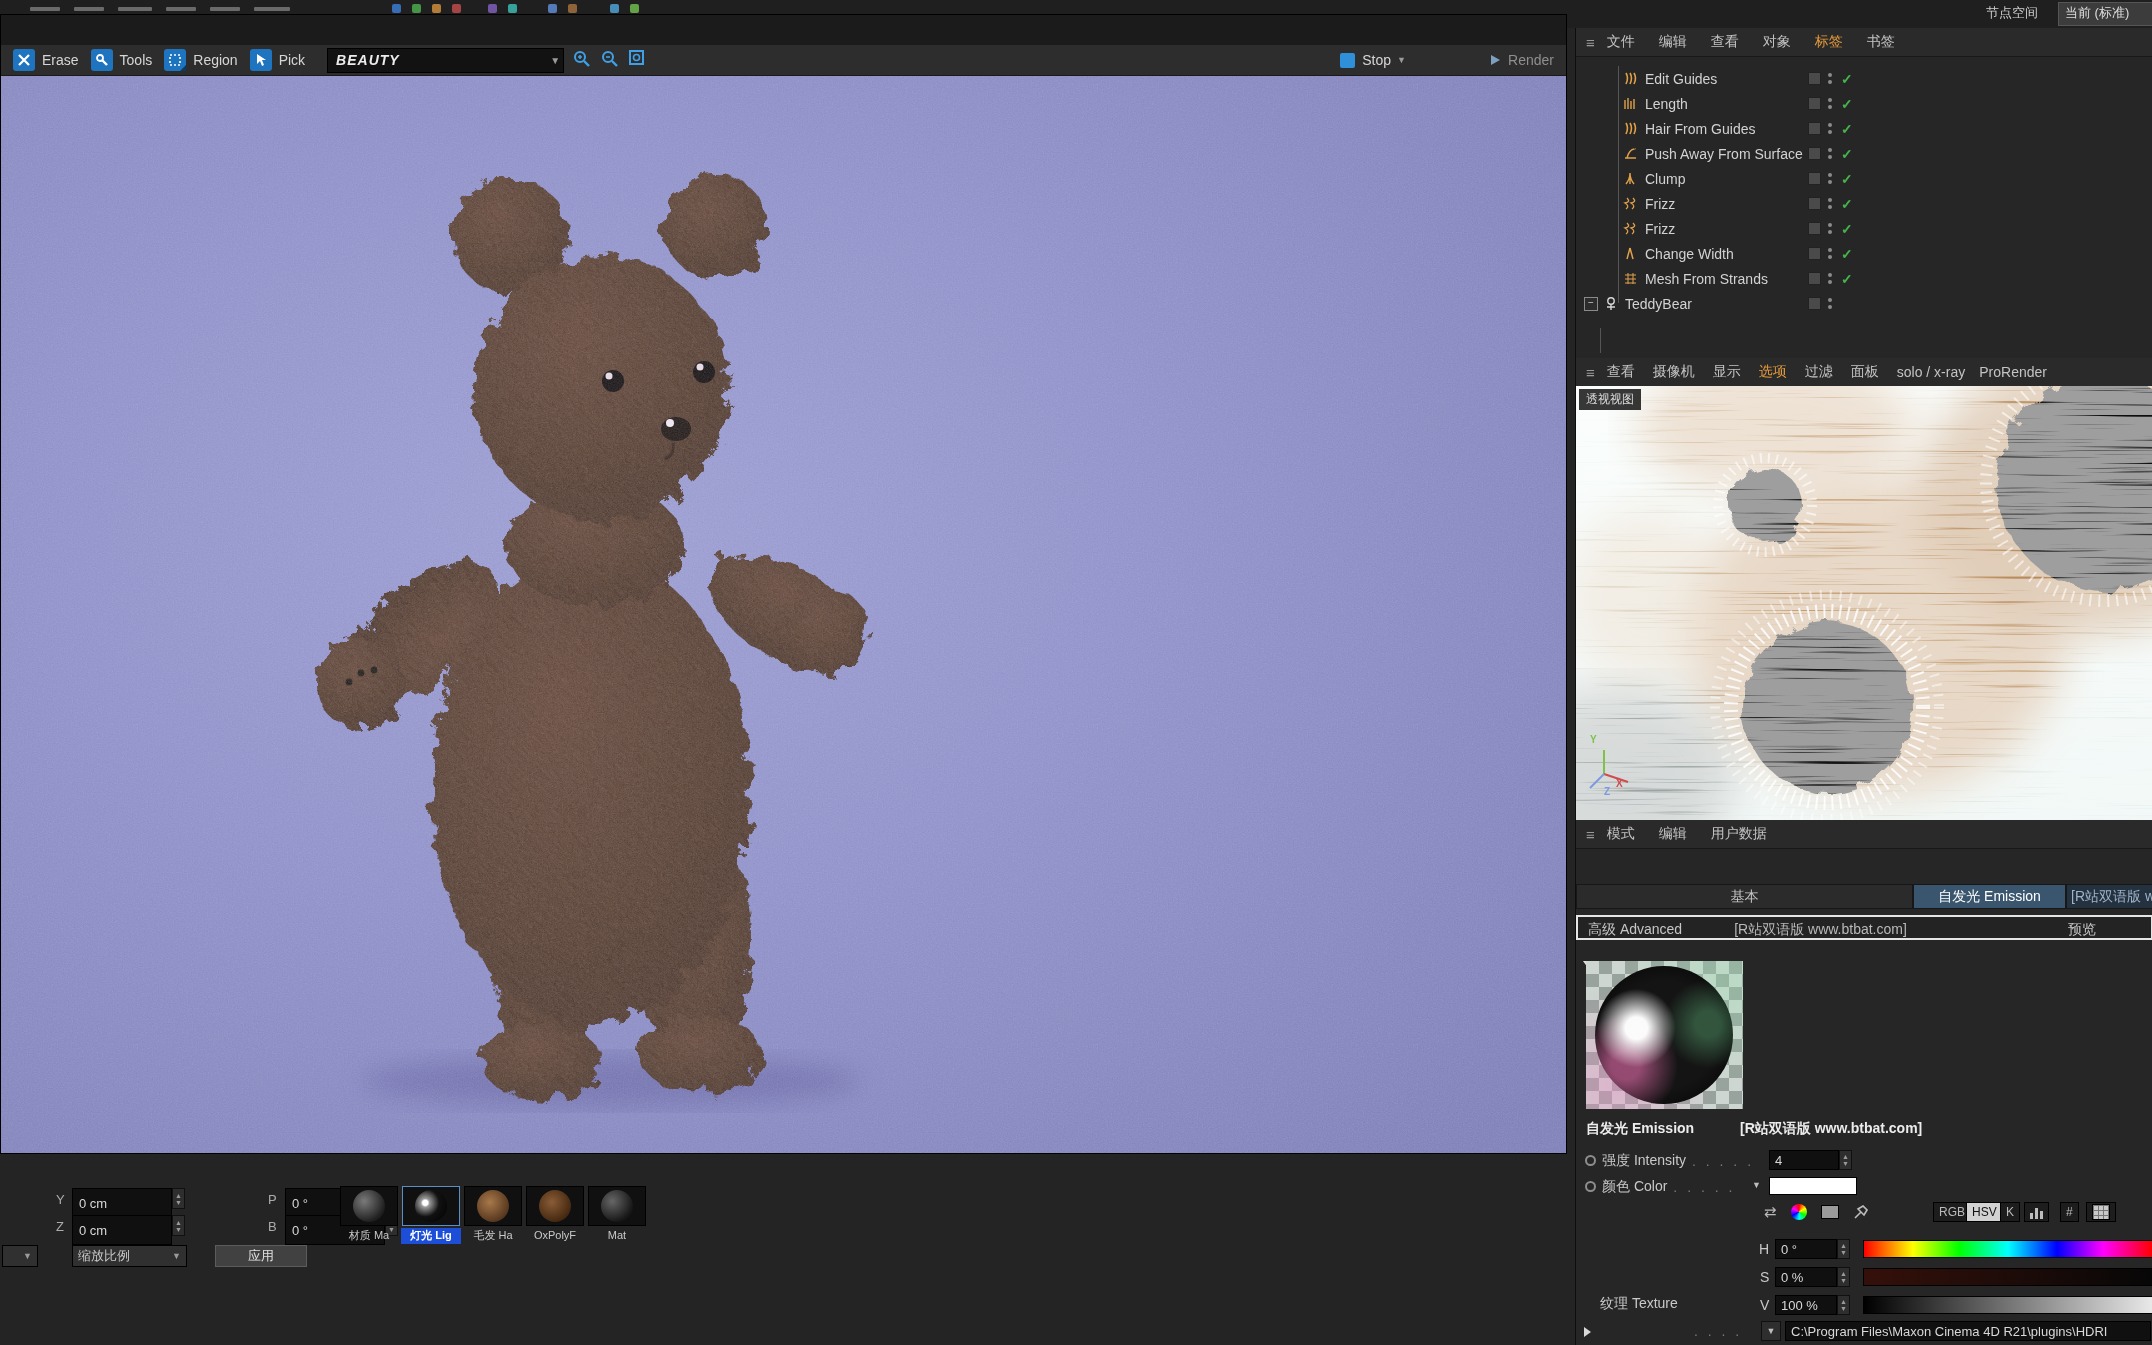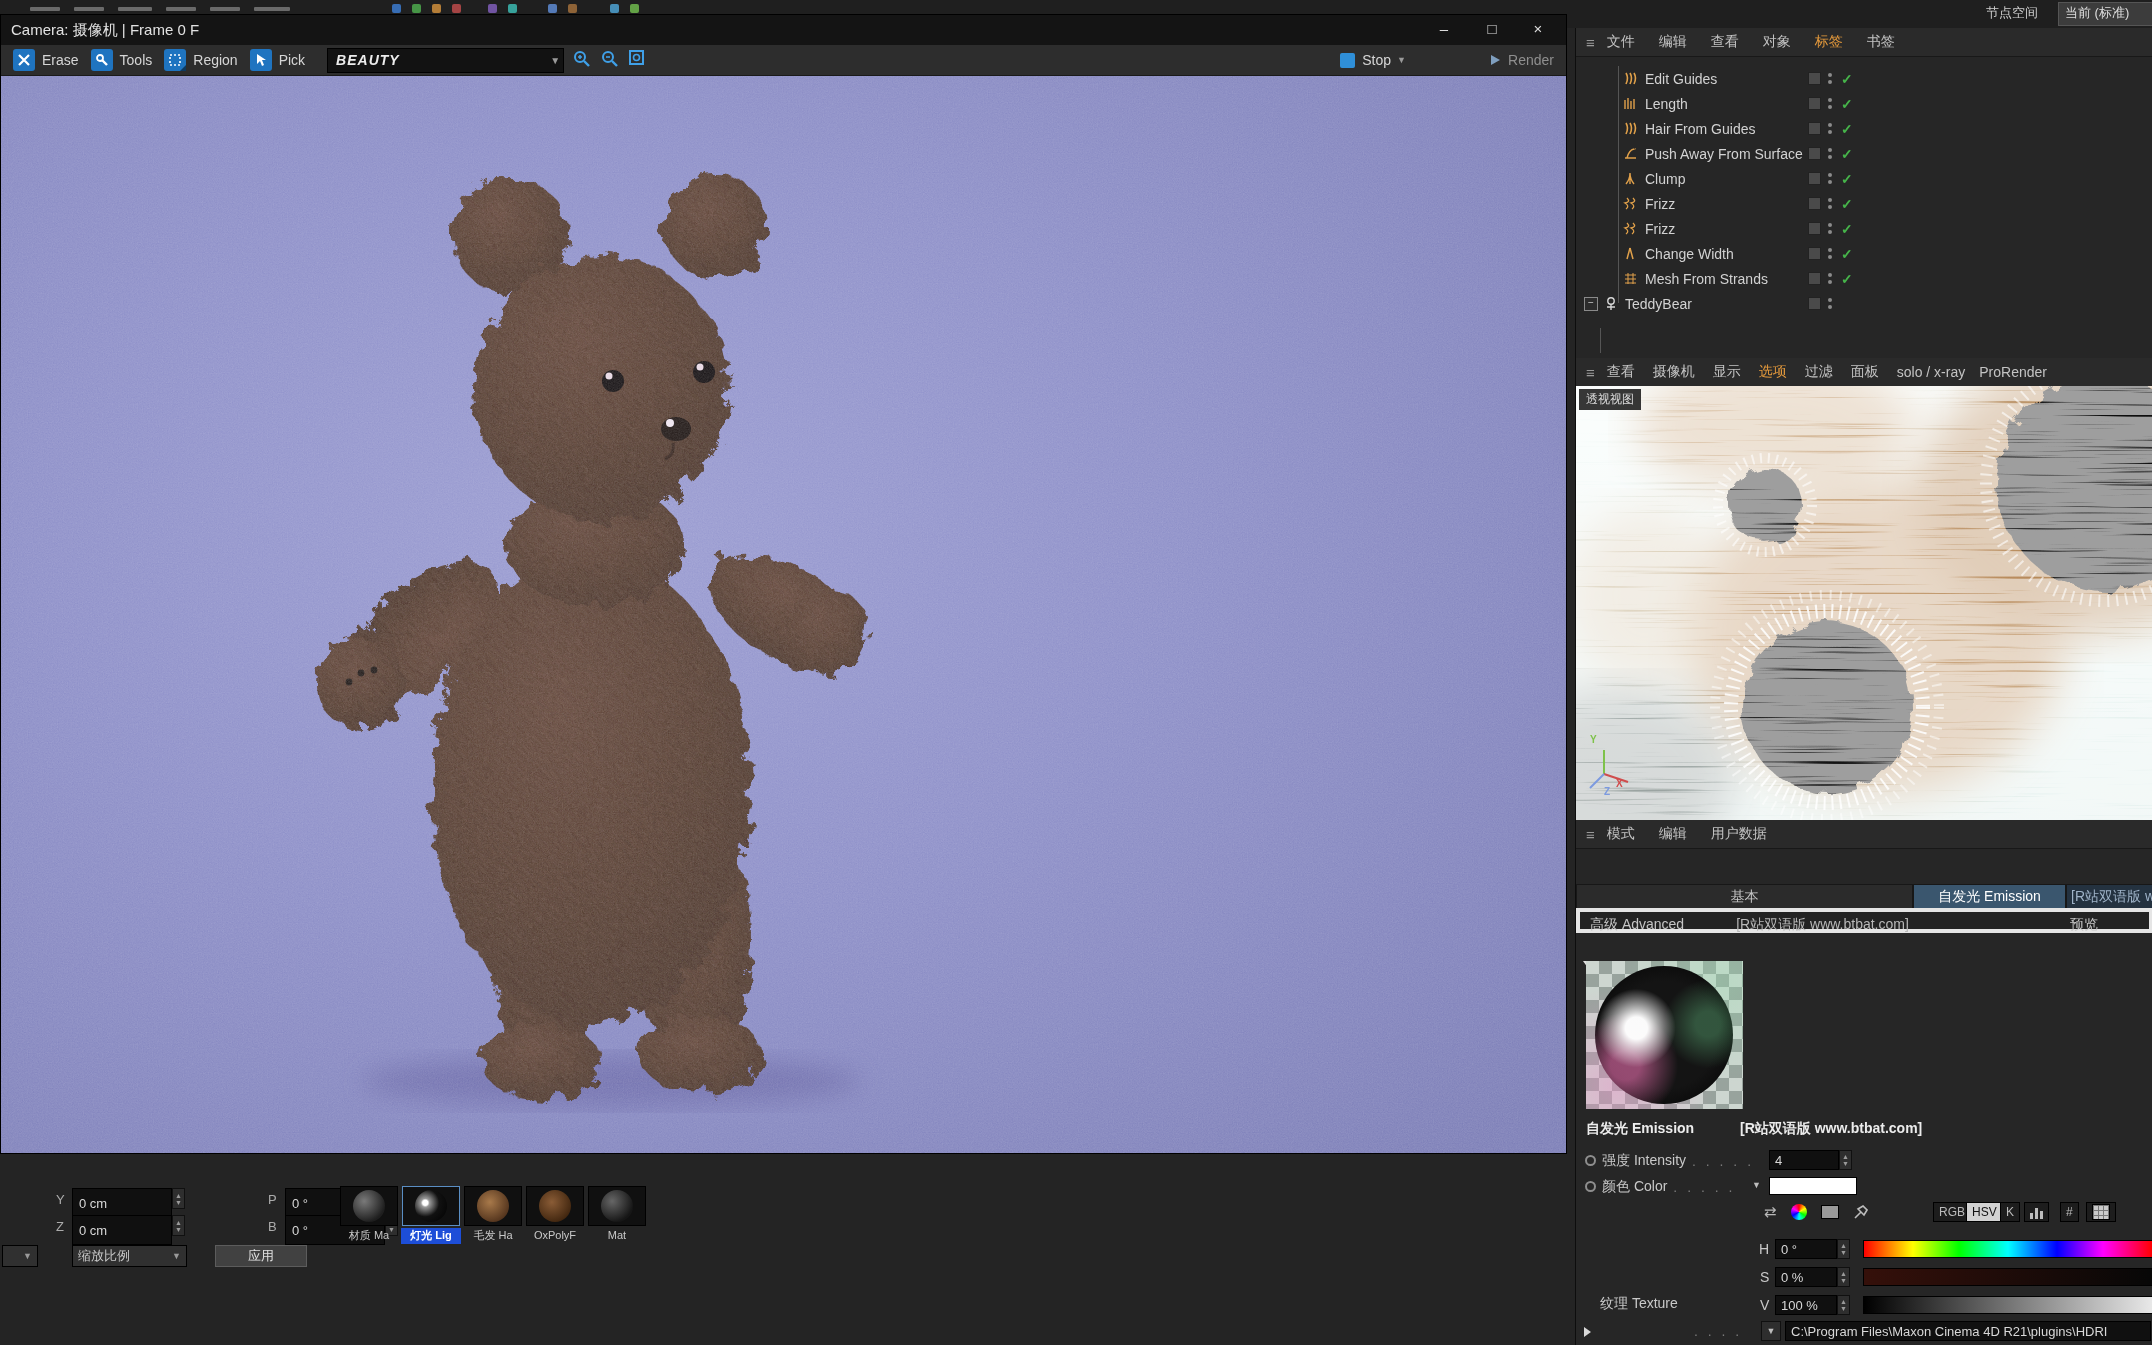--- a/index.html
+++ b/index.html
@@ -116,26 +116,20 @@
     <span class="frag" style="left:508px;background:#3ab0a8"></span>
     <span class="frag" style="left:548px;background:#5a84c8"></span>
     <span class="frag" style="left:568px;background:#9a6a3a"></span>
     <span class="frag" style="left:610px;background:#4a9ac8"></span>
     <span class="frag" style="left:630px;background:#6ab04a"></span>
     <span id="nodespace">节点空间</span>
     <div id="currentbox">当前 (标准)</div>
   </div>
 
   <div class="abs" id="rwin">
-    <div id="rtitle">
-      <span class="t">Camera: 摄像机 | Frame 0 F</span>
-      <span class="winbtn" style="right:100px">–</span>
-      <span class="winbtn" style="right:52px">□</span>
-      <span class="winbtn" style="right:6px">×</span>
-    </div>
 
     <div id="rtoolbar">
       <span class="tbico">
         <svg width="14" height="14">
             <path d="M2 2 L12 12 M12 2 L2 12" stroke="#fff" stroke-width="2.2"></path>
           </svg>
       </span>
       <span class="tblabel">Erase</span>
 
       <span class="tbico">
@@ -531,21 +525,21 @@
       <span class="mi">编辑</span>
       <span class="mi">用户数据</span>
     </div>
 
 
     <div class="tabrow" style="top:64px">
       <span class="tcell" style="left:0;width:337px;background:#2b2b2b">基本</span>
       <span class="tcell" style="left:337px;width:153px;background:#3a566e;color:#fff">自发光 Emission</span>
       <span class="tcell" style="left:490px;width:87px;background:#243240;color:#9fb3c8;justify-content:flex-start;padding-left:4px">[R站双语版 www</span>
     </div>
-    <div class="tabrow" style="top:88px;background:#232323;border:4px solid #e5e5e5;box-sizing:border-box">
+    <div class="tabrow" style="top:95px;background:#232323;border:2px solid #e5e5e5;box-sizing:border-box">
       <span style="position:absolute;left:10px;top:4px;color:#c6c6c6">高级 Advanced</span>
       <span style="position:absolute;left:150px;top:4px;width:185px;text-align:center;color:#b9b9b9;white-space:nowrap;overflow:hidden">[R站双语版 www.btbat.com]</span>
       <span style="position:absolute;left:490px;top:4px;color:#c6c6c6">预览</span>
     </div>
 
     <svg width="12" height="9" style="position:absolute;left:6px;top:140px">
         <path d="M1 1 L11 1 L6 8 Z" fill="#e0e0e0"></path>
       </svg>
 
     <div class="checker">

